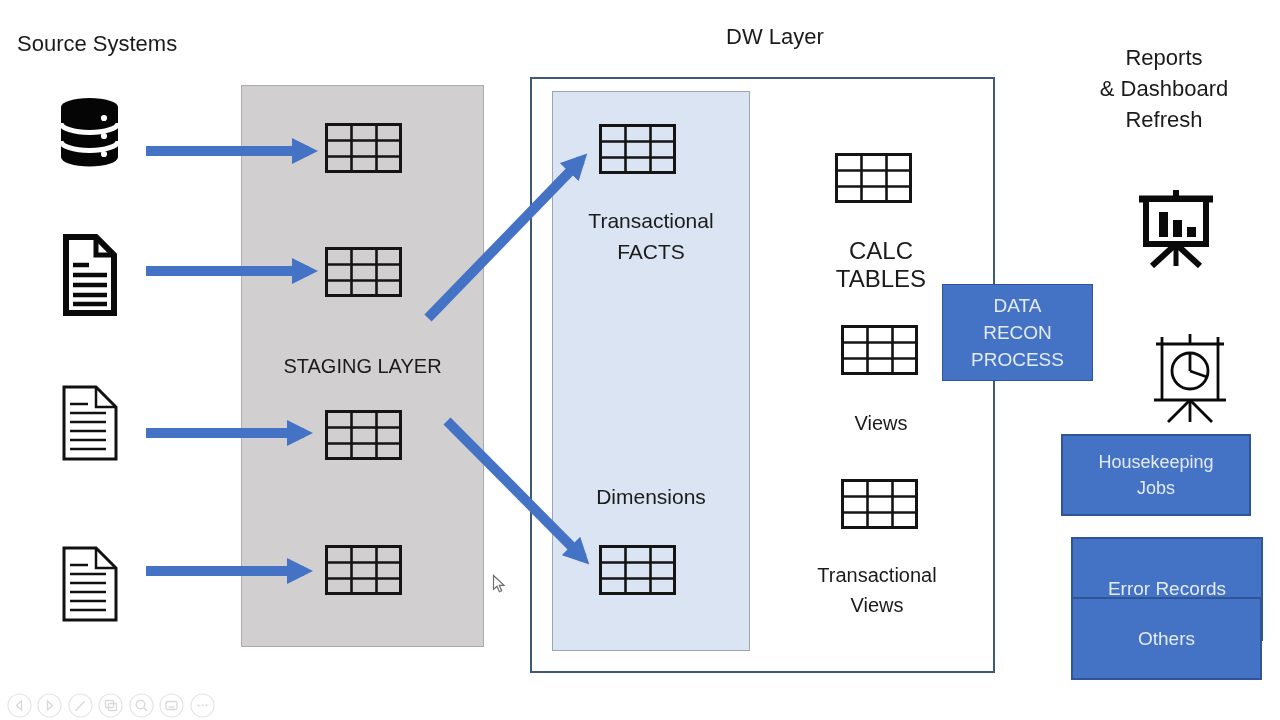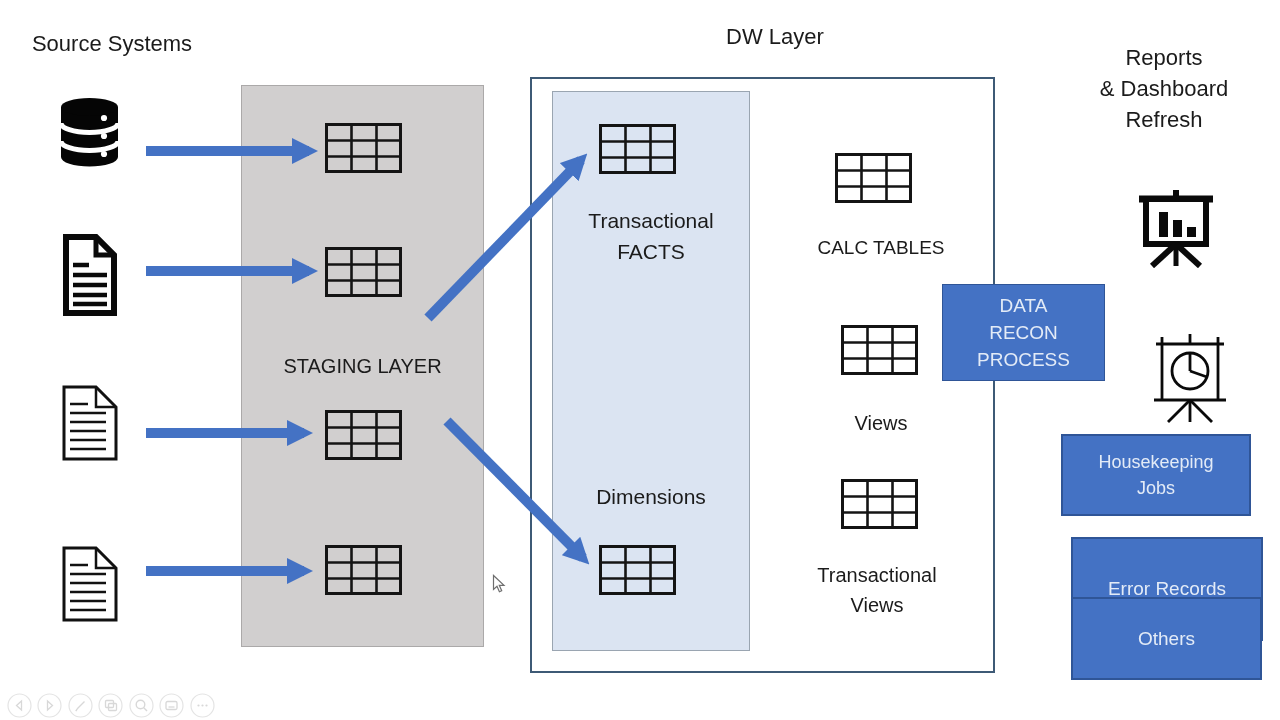--- a/index.html
+++ b/index.html
@@ -2,38 +2,38 @@
 <html><head>
 <meta charset="utf-8">
 <style>
   *{box-sizing:border-box}
   html,body{margin:0;padding:0}
   body{width:1280px;height:720px;position:relative;overflow:hidden;background:#ffffff;
        font-family:"Liberation Sans",sans-serif;color:#1b1b1b}
   .lbl{position:absolute;text-align:center;white-space:pre-line;z-index:3}
   .box{position:absolute}
 
-  #source-title{left:17px;top:31px;width:190px;text-align:center;font-size:22px}
+  #source-title{left:17px;top:31px;width:190px;text-align:left;font-size:22px}
   #dw-title{left:690px;top:24px;width:170px;font-size:22px}
   #reports-title{left:1085px;top:42px;width:158px;font-size:22px;line-height:31px}
 
   #staging-box{left:241px;top:85px;width:243px;height:562px;background:#D1CFCF;border:1px solid #ABA9A9;z-index:1}
   #staging-label{left:241px;top:355px;width:243px;font-size:20px}
 
   #dw-box{left:530px;top:77px;width:465px;height:596px;background:#ffffff;border:2px solid #3E5A76;z-index:1}
   #dw-inner{left:552px;top:91px;width:198px;height:560px;background:#DBE4F2;border:1px solid #9AA5B1;z-index:2}
   #facts-label{left:552px;top:205px;width:198px;font-size:21px;line-height:31px}
   #dims-label{left:552px;top:485px;width:198px;font-size:21px}
-  #calc-label{left:806px;top:237px;width:150px;font-size:19px}
+  #calc-label{left:806px;top:237px;width:150px;font-size:24px}
   #views-label{left:806px;top:412px;width:150px;font-size:20px}
   #mat-label{left:802px;top:560px;width:150px;font-size:20px;line-height:30px}
 
   .blue-fill-box{position:absolute;background:#4472C4;border:2px solid #2F5597;color:#E3EBF7;
        display:flex;align-items:center;justify-content:center;text-align:center;white-space:pre-line;z-index:6}
-  #recon-box{left:942px;top:284px;width:163px;height:97px;font-size:19px;line-height:27px;border-width:1px}
+  #recon-box{left:942px;top:284px;width:151px;height:97px;font-size:19px;line-height:27px;border-width:1px}
   #job-housekeeping{left:1061px;top:434px;width:190px;height:82px;font-size:18px;line-height:26px}
   #job-error{left:1071px;top:537px;width:192px;height:104px;font-size:19px}
   #job-others{left:1071px;top:597px;width:191px;height:83px;font-size:19px}
 
   svg.tbl{position:absolute;width:77px;height:50px;z-index:3}
   #t-s1{left:325px;top:123px} #t-s2{left:325px;top:247px} #t-s3{left:325px;top:410px} #t-s4{left:325px;top:545px}
   #t-facts{left:599px;top:124px} #t-dims{left:599px;top:545px}
   #t-calc{left:835px;top:153px} #t-views{left:841px;top:325px} #t-mat{left:841px;top:479px}
 
   .src-icon{position:absolute;z-index:3}

